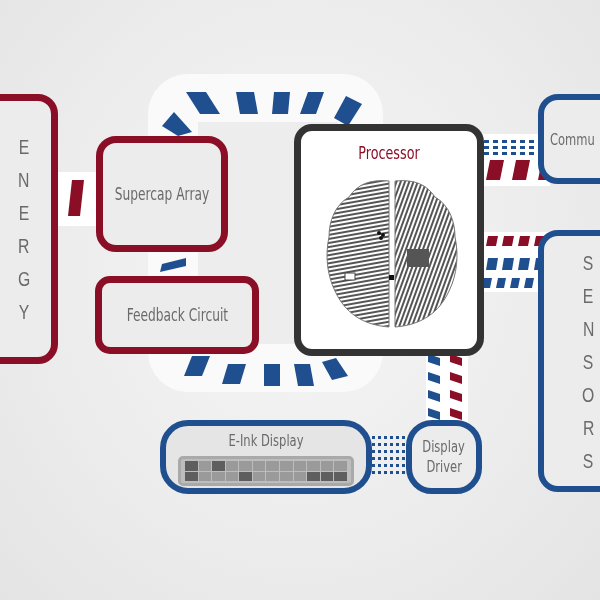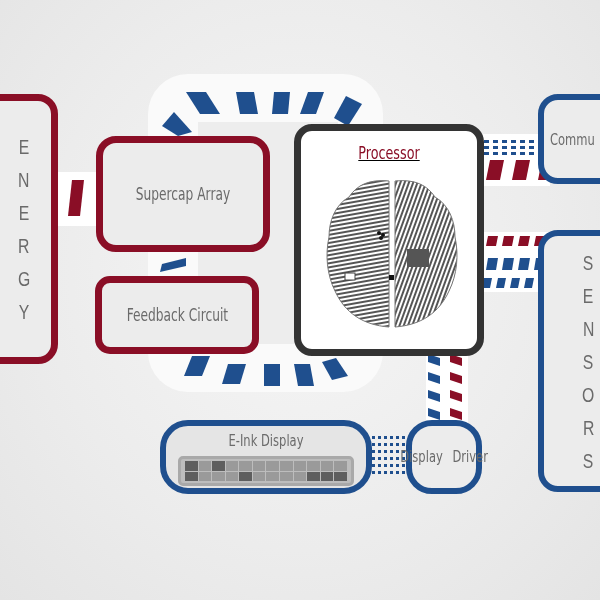--- a/index.html
+++ b/index.html
@@ -47,21 +47,21 @@
   <div class="vert" style="margin-left:20px;">
     <span>E</span>
     <span>N</span>
     <span>E</span>
     <span>R</span>
     <span>G</span>
     <span>Y</span>
   </div>
 </div>
 
-<div class="box red" style="left:96px;top:136px;width:174px;height:116px;border-radius:20px;">
+<div class="box red" style="left:96px;top:136px;width:132px;height:116px;border-radius:20px;">
   <span class="lbl" style="font-size:17px;">Supercap Array</span>
 </div>
 
 <div class="box red" style="left:95px;top:276px;width:164px;height:78px;border-radius:15px;">
   <span class="lbl" style="font-size:17px;">Feedback Circuit</span>
 </div>
 
 <div class="band" style="left:480px;top:134px;width:70px;height:52px;"></div>
 <svg class="abs" style="left:480px;top:134px" width="70" height="52">
   <g fill="#1f4f8e">
@@ -124,21 +124,21 @@
       <polygon points="2,58 14,62 14,70 2,66"></polygon>
   </g>
   <g fill="#8a0e26">
     <polygon points="24,4 36,8 36,16 24,12"></polygon>
       <polygon points="24,22 36,26 36,34 24,30"></polygon>
       <polygon points="24,40 36,44 36,52 24,48"></polygon>
       <polygon points="24,58 36,62 36,70 24,66"></polygon>
   </g>
 </svg>
 
-<div class="abs" style="left:294px;top:124px;width:190px;height:232px;box-sizing:border-box;border:7px solid #333;border-radius:18px;background:#fff;text-decoration:underline;">
+<div class="abs" style="left:294px;top:124px;width:190px;height:232px;box-sizing:border-box;border:7px solid #333;border-radius:18px;background:#fff;">
   <div style="text-align:center;color:#8a0e26;font-family:'DejaVu Sans',sans-serif;font-size:17px;margin-top:12px;transform:scaleX(0.75);">Processor</div>
   <svg width="150" height="160" viewBox="0 0 150 160" style="position:absolute;left:16px;top:44px;">
     <defs>
       <pattern id="stripes" width="4" height="4" patternUnits="userSpaceOnUse" patternTransform="rotate(80)">
         <rect width="2" height="4" fill="#555"></rect>
       </pattern>
       <pattern id="stripes2" width="4" height="4" patternUnits="userSpaceOnUse" patternTransform="rotate(20)">
         <rect width="2" height="4" fill="#555"></rect>
       </pattern>
     </defs>
@@ -210,16 +210,16 @@
   </g>
 </svg>
 
 <div class="abs" style="left:160px;top:420px;width:212px;height:74px;box-sizing:border-box;border:6px solid #1f4f8e;border-radius:28px;background:#e5e5e5;">
   <div class="lbl" style="text-align:center;font-size:16px;color:#6a6a6a;margin-top:5px;">E-Ink Display</div>
   <div style="position:absolute;left:12px;top:30px;width:176px;height:30px;background:#bdbdbd;border:3px solid #a9a9a9;border-radius:5px;box-sizing:border-box;padding:2px 4px;display:grid;grid-template-columns:repeat(12,1fr);grid-template-rows:1fr 1fr;gap:1px;">
     <div id="g" style="display:contents"><div style="background: rgb(94, 94, 94);"></div><div style="background: rgb(154, 154, 154);"></div><div style="background: rgb(94, 94, 94);"></div><div style="background: rgb(154, 154, 154);"></div><div style="background: rgb(154, 154, 154);"></div><div style="background: rgb(154, 154, 154);"></div><div style="background: rgb(154, 154, 154);"></div><div style="background: rgb(154, 154, 154);"></div><div style="background: rgb(154, 154, 154);"></div><div style="background: rgb(154, 154, 154);"></div><div style="background: rgb(154, 154, 154);"></div><div style="background: rgb(154, 154, 154);"></div><div style="background: rgb(94, 94, 94);"></div><div style="background: rgb(154, 154, 154);"></div><div style="background: rgb(154, 154, 154);"></div><div style="background: rgb(154, 154, 154);"></div><div style="background: rgb(94, 94, 94);"></div><div style="background: rgb(154, 154, 154);"></div><div style="background: rgb(154, 154, 154);"></div><div style="background: rgb(154, 154, 154);"></div><div style="background: rgb(154, 154, 154);"></div><div style="background: rgb(94, 94, 94);"></div><div style="background: rgb(94, 94, 94);"></div><div style="background: rgb(94, 94, 94);"></div></div>
   </div>
 </div>
 
-<div class="box blue" style="left:406px;top:420px;width:76px;height:74px;border-radius:26px;flex-direction:row;">
+<div class="box blue" style="left:406px;top:420px;width:76px;height:74px;border-radius:26px;flex-direction:column;">
   <span class="lbl" style="font-size:16px;line-height:20px;">Display</span>
   <span class="lbl" style="font-size:16px;line-height:20px;">Driver</span>
 </div>
 
 </body></html>

